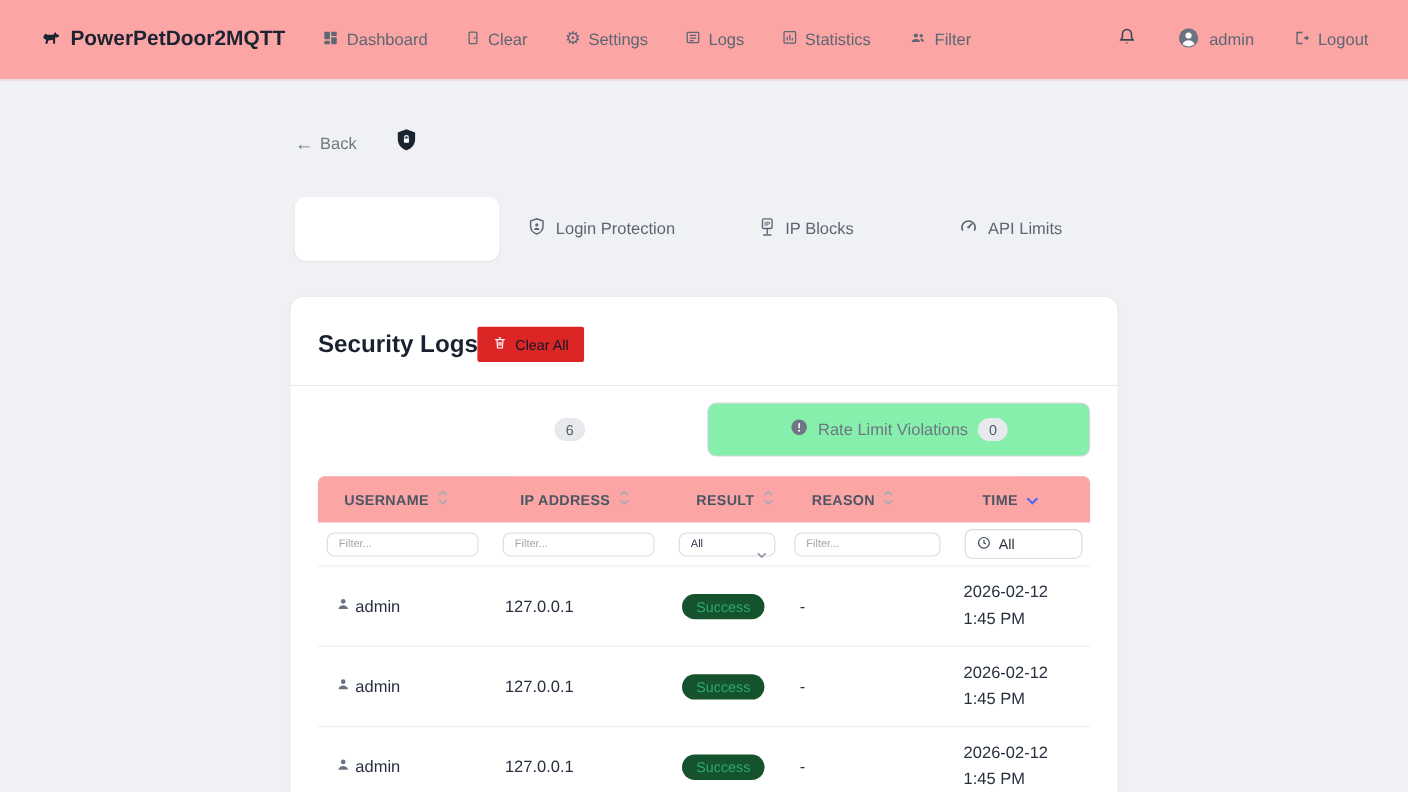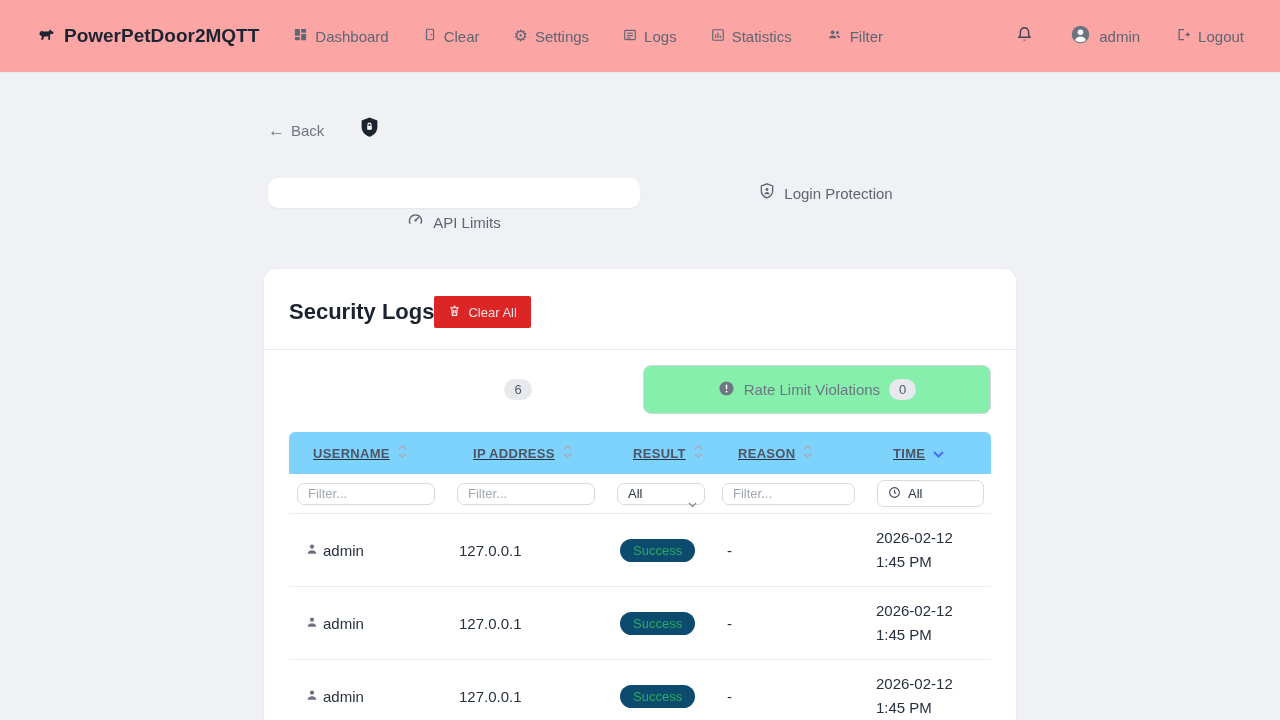--- a/index.html
+++ b/index.html
@@ -20,71 +20,71 @@
 
   
   .content { width:752px; margin:0 auto; }
   .page-head { display:flex; align-items:center; padding:43px 0 0 4px; }
   .back-link { display:flex; align-items:center; gap:6px; color:#6f7680; font-size:15px; cursor:pointer; }
   .back-arrow { font-size:17px; line-height:1; }
   .title-group { display:flex; align-items:center; gap:11px; margin-left:35px; }
   .page-title { font-size:24px; font-weight:bold; color:#1b2330; }
 
   
-  .tabs { margin:34px 0 0 4px; width:744px; display:grid; grid-template-columns:repeat(2,1fr); height:58px; }
+  .tabs { margin:34px 0 0 4px; width:744px; display:grid; grid-template-columns:repeat(4,1fr); height:58px; }
   .tab { display:flex; align-items:center; justify-content:center; gap:9px;
          color:#5d6673; font-size:15px; cursor:pointer; border-radius:10px; }
   .tab.active { background:#fff; box-shadow:0 1px 2px rgba(16,24,40,.05); }
 
   
   .card { margin-top:33px; background:#fff; border-radius:12px;
           box-shadow:0 1px 3px rgba(16,24,40,.07); min-height:460px; }
   .card-head { display:flex; align-items:center; 
                padding:27px 25px 21px; border-bottom:1px solid #e7e9ec; }
   .card-title { font-size:22px; font-weight:bold; color:#1a2230; }
-  .btn-danger { display:flex; align-items:center; gap:7px; background:#dc2626; color:#e5e5e5;
+  .btn-danger { display:flex; align-items:center; gap:7px; background:#dc2626; color:#0f172a;
                 border:none; border-radius:2px; font-size:13px; padding:8px 14px; cursor:pointer;
                 font-family:inherit; }
 
   
   .log-tabs { display:flex; gap:8px; padding:15px 25px 0; }
   .log-tab { flex:1; height:49px; display:flex; align-items:center; justify-content:center;
              border-radius:8px; cursor:pointer; }
   .log-tab.active { background:#fff; }
   .log-tab .spacer { width:112px; height:1px; }
   .count-pill { background:#e7e9ec; color:#515a66; font-size:13px; border-radius:999px;
                 padding:3px 10px; min-width:27px; text-align:center; }
   .log-tab.inactive { background:#86efac; border:1.5px solid #d3d7dc; color:#6e7683;
                       font-size:15px; gap:9px; }
 
   
   .table-wrap { margin:18px 25px 0; }
   .tgrid { display:grid; grid-template-columns:160px 160px 105px 155px 122px; align-items:center; }
-  .thead { background:#7dd3fc; height:42px; border-radius:6px 6px 0 0;text-decoration:underline; }
+  .thead { background:#fca5a5; height:42px; border-radius:6px 6px 0 0; }
   .th { display:flex; align-items:center; gap:8px; font-size:13px; font-weight:bold;
         color:#4c5563; letter-spacing:.3px; padding-left:24px; cursor:pointer; }
   .filter-row { height:40px; border-bottom:1px solid #eceef1; }
   .fcell { padding:0 14px 0 8px; }
   .f-input { width:100%; height:22px; border:1px solid #d7dbe0; border-radius:7px;
-             padding:0 10px; font-size:13px; font-family:inherit; color:#2a3342; }
+             padding:0 10px; font-size:10px; font-family:inherit; color:#2a3342; }
   .f-input::placeholder { color:#a0a6af; }
   .f-select { position:relative; width:88px; }
   .f-select .f-input { padding-right:22px; appearance:none; background:#fff; }
   .f-select .chev { position:absolute; right:8px; top:11px; pointer-events:none; }
   .f-time { display:flex; align-items:center; gap:7px; width:107px; height:27px;
             border:1px solid #d7dbe0; border-radius:7px; background:#fff; padding:0 10px;
             font-size:13px; color:#2a3342; cursor:pointer; }
   .trow { height:73px; border-bottom:1px solid #eceef1; }
   .td { font-size:15px; color:#27303f; padding-left:16px; display:flex; align-items:center; }
   .td.user { gap:4px; }
   .td.ip { padding-left:10px; }
   .td.result { padding-left:11px; }
   .td.reason { padding-left:13px; }
   .td.time { padding-left:7px; flex-direction:column; align-items:flex-start; justify-content:center; gap:2px; line-height:1.45; }
-  .badge-success { background:#0c4a6e; color:#2aaa64; font-size:13px; border-radius:999px; padding:4px 13px; }
+  .badge-success { background:#14532d; color:#2aaa64; font-size:13px; border-radius:999px; padding:4px 13px; }
 </style>
 </head>
 <body>
 
 <div class="navbar">
   <div class="brand">
     <span class="ic">
       <svg width="19" height="19" viewBox="0 0 24 24" fill="#1c2431">
           <path d="M4.5 11l2.2-2.5 2.5 1h6.5l2.6-3 .9 2.3 2.8 1v2.2l-2.2 1-1.2-1-.8 1.8V20h-2.3v-4.6l-5.6.8-.9 3.8H6.5l1-4.3-3-2.2z"></path>
         </svg>
@@ -205,20 +205,31 @@
     </div>
     <div class="tab">
       <span class="ic">
         <svg width="16" height="19" viewBox="0 0 24 26" fill="none" stroke="#5d6673" stroke-width="2">
             <path d="M12 1.5l8.5 3.2v6.8c0 5.5-3.7 9.3-8.5 10.9-4.8-1.6-8.5-5.4-8.5-10.9V4.7z"></path>
             <circle cx="12" cy="10" r="2.2" fill="#5d6673" stroke="none"></circle>
             <path d="M8 17c.6-2.2 2.2-3.2 4-3.2s3.4 1 4 3.2z" fill="#5d6673" stroke="none"></path>
           </svg>
       </span>
       <span>Login Protection</span>
+    </div>
+    <div class="tab">
+      <span class="ic">
+        <svg width="15" height="19" viewBox="0 0 24 28" fill="none" stroke="#5d6673" stroke-width="2">
+            <rect x="5" y="2" width="14" height="14" rx="2"></rect>
+            <text x="12" y="12.5" text-anchor="middle" font-size="9" font-family="sans-serif" font-weight="bold" fill="#5d6673" stroke="none">IP</text>
+            <line x1="12" y1="16" x2="12" y2="24"></line>
+            <line x1="6" y1="25.5" x2="18" y2="25.5"></line>
+          </svg>
+      </span>
+      <span>IP Blocks</span>
     </div>
     <div class="tab">
       <span class="ic">
         <svg width="17" height="17" viewBox="0 0 24 24" fill="none" stroke="#5d6673" stroke-width="2">
             <path d="M4.5 16.5a8.5 8.5 0 1 1 15 0"></path>
             <path d="M12 12l4.5-4.5" stroke-width="2.2"></path>
             <circle cx="12" cy="12" r="1.6" fill="#5d6673" stroke="none"></circle>
           </svg>
       </span>
       <span>API Limits</span>

